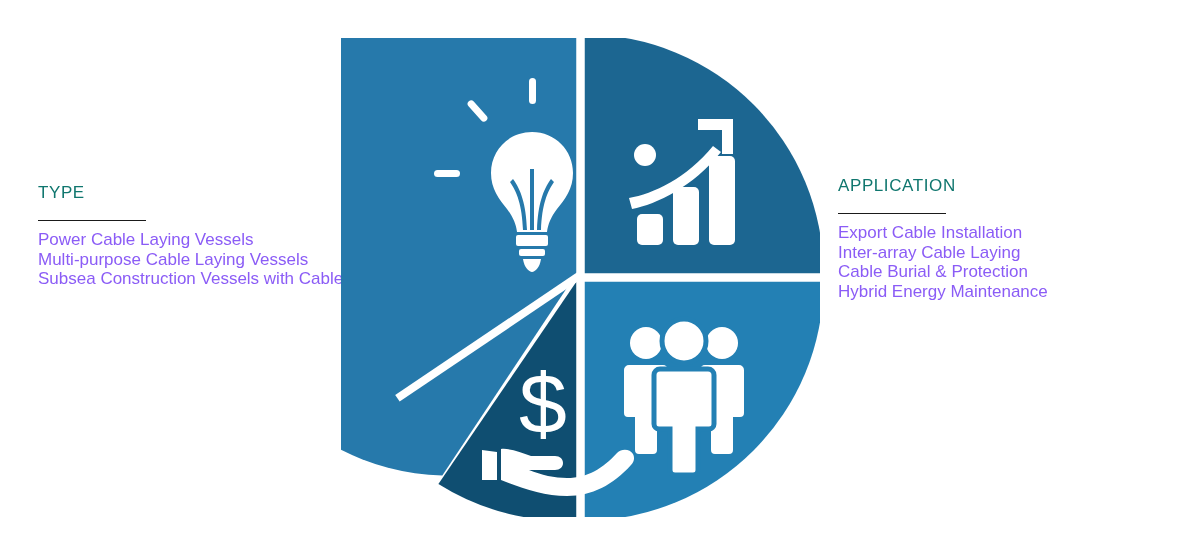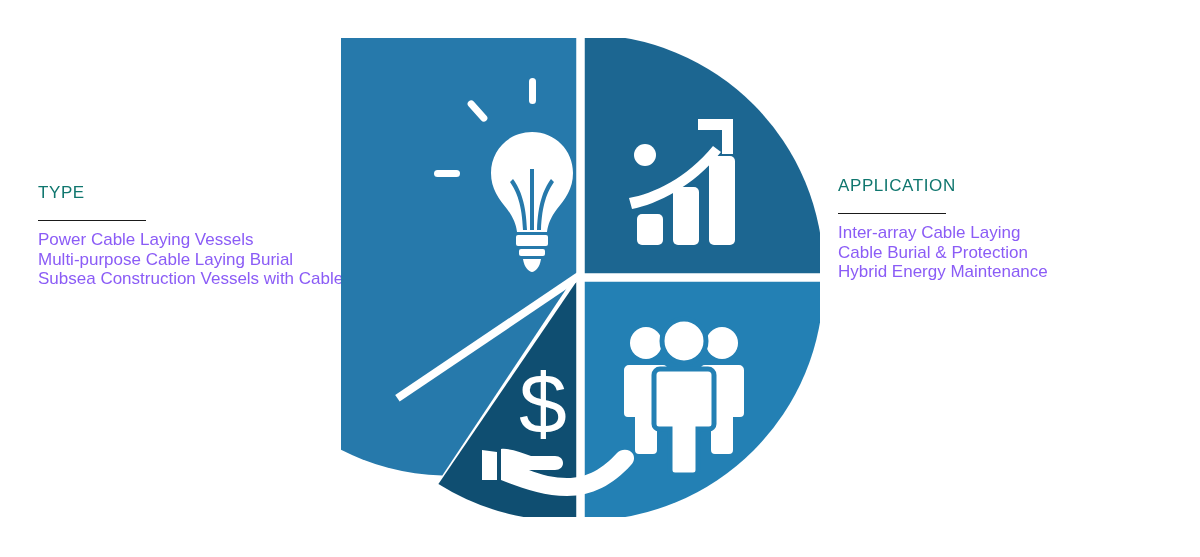--- a/index.html
+++ b/index.html
@@ -68,29 +68,30 @@
 </head>
 <body>
 
 <div id="canvas">
 
   <div class="panel panel-left">
     <div class="panel-title">TYPE</div>
     <div class="panel-rule"></div>
     <ul class="panel-list">
       <li>Power Cable Laying Vessels</li>
-      <li>Multi-purpose Cable Laying Burial</li>
+      <li>Multi-purpose Cable Laying Vessels</li>
       <li>Subsea Construction Vessels with Cable Laying Capability</li>
     </ul>
   </div>
 
   <div class="panel panel-right">
     <div class="panel-title">APPLICATION</div>
     <div class="panel-rule"></div>
     <ul class="panel-list">
+      <li>Export Cable Installation</li>
       <li>Inter-array Cable Laying</li>
       <li>Cable Burial &amp; Protection</li>
       <li>Hybrid Energy Maintenance</li>
     </ul>
   </div>
 
   <div id="wheel">
     <svg width="479" height="479" viewBox="0 0 479 479" xmlns="http://www.w3.org/2000/svg">
 
       <g>

